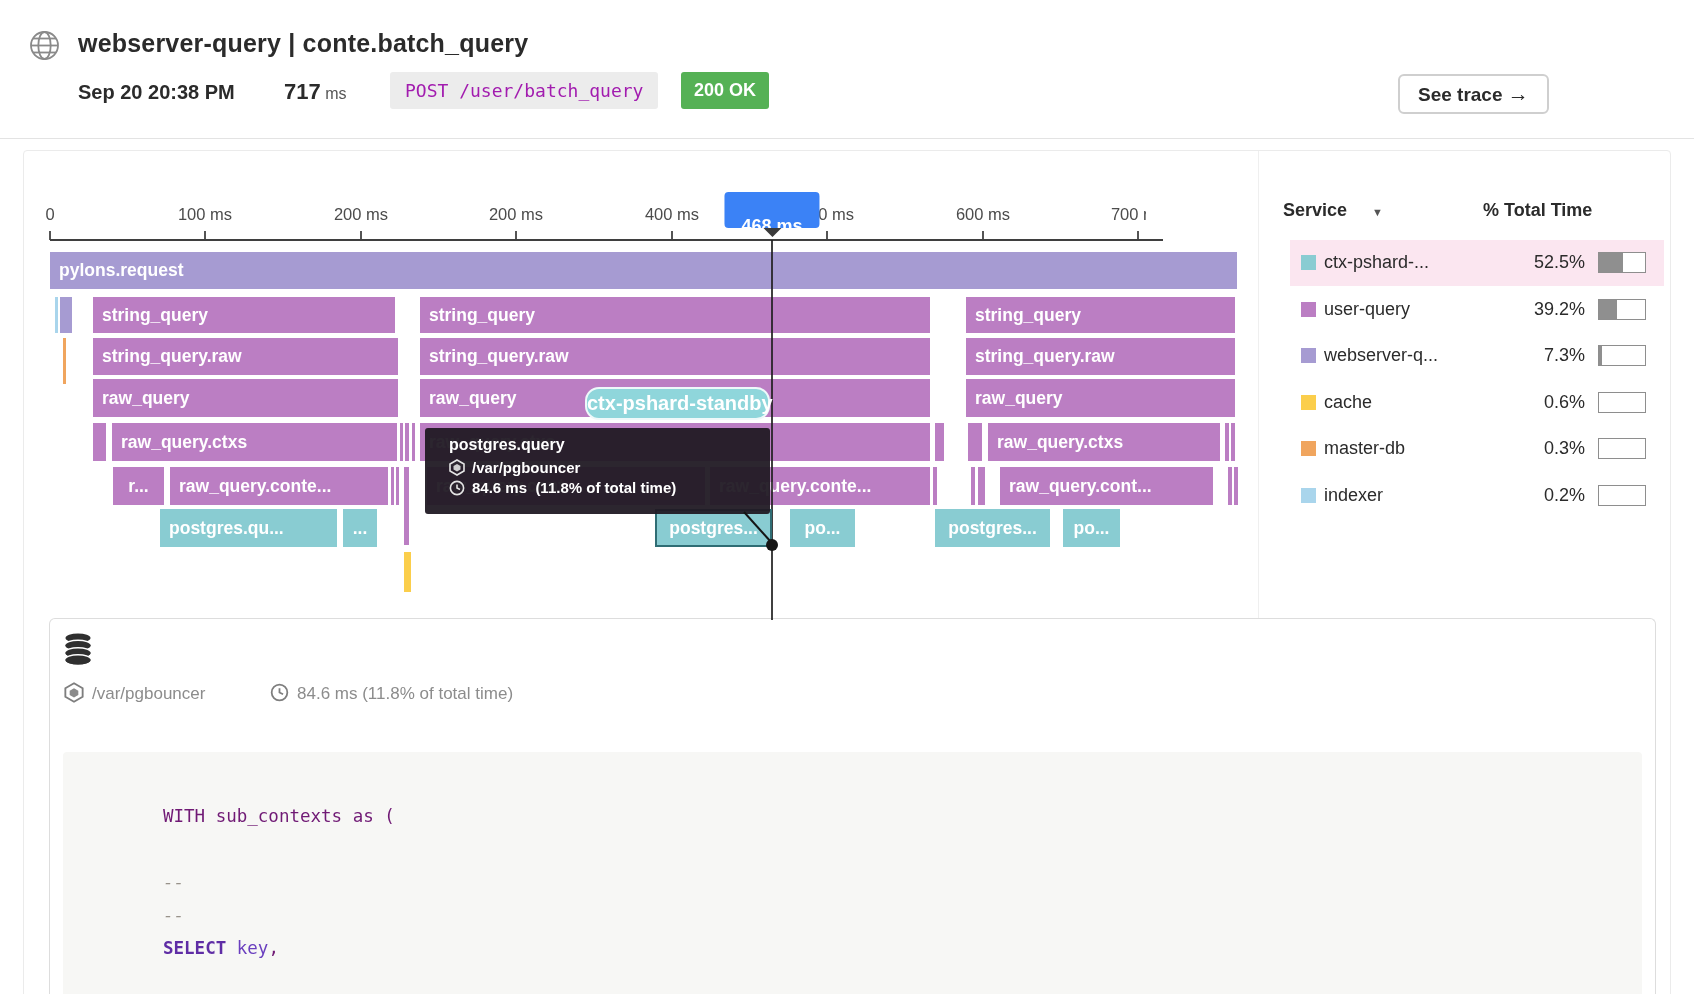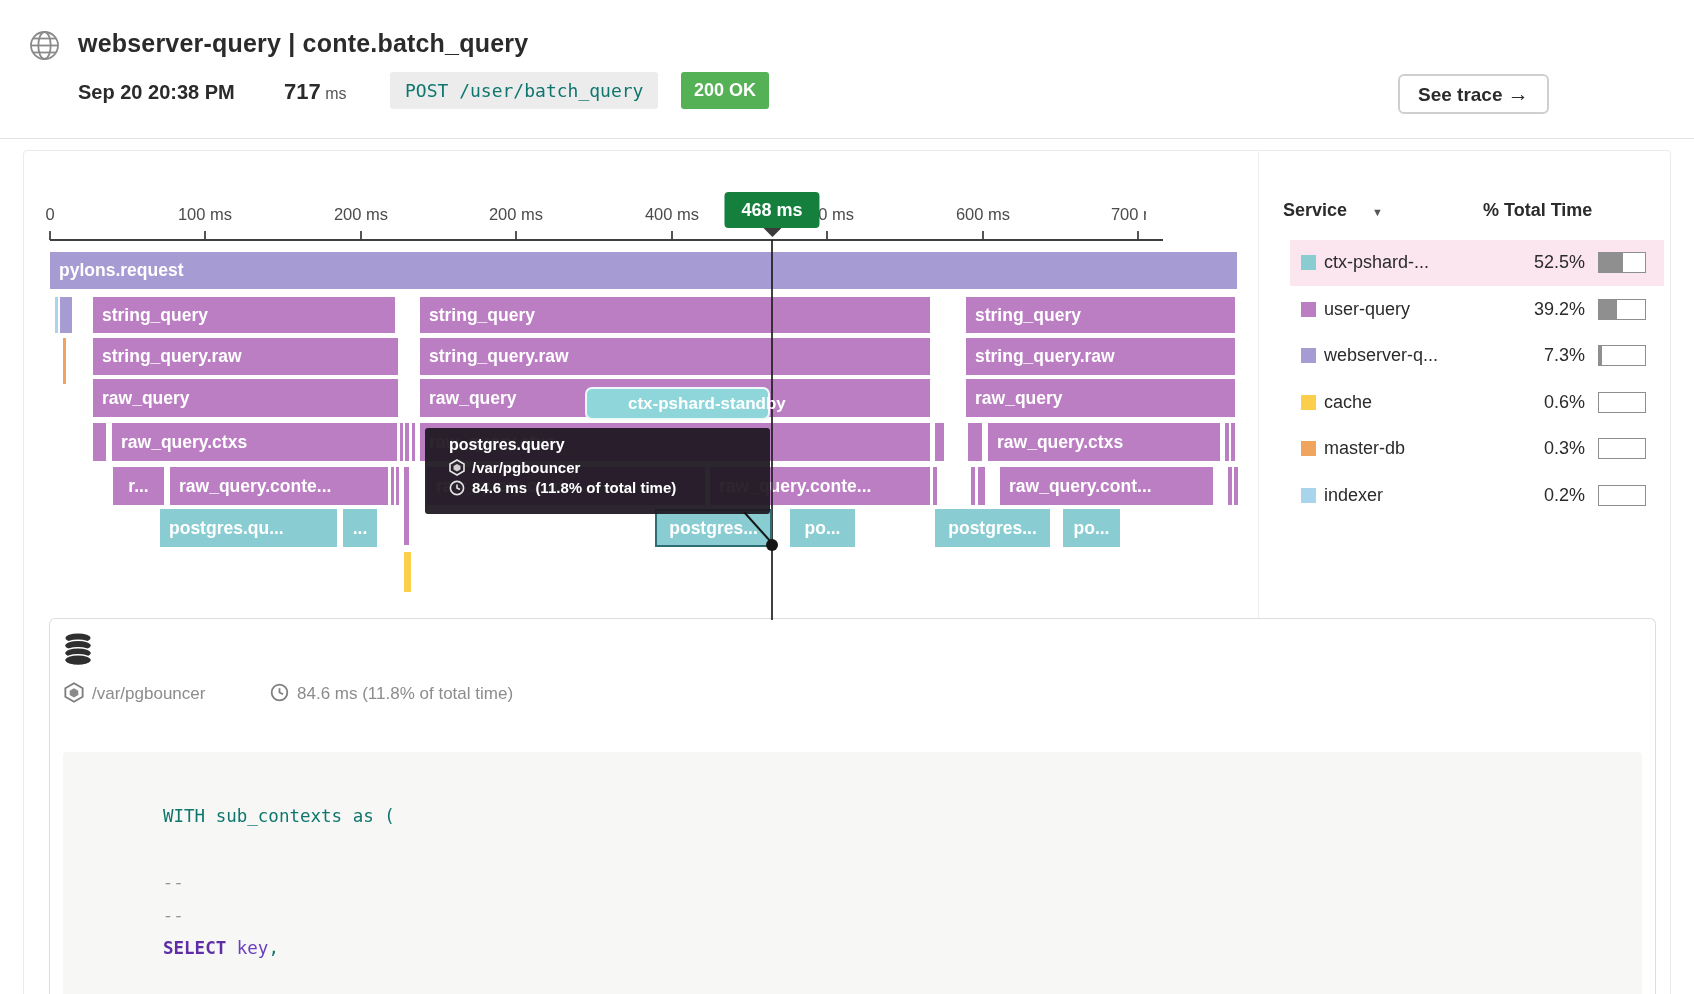--- a/index.html
+++ b/index.html
@@ -8,21 +8,21 @@
     position:relative; width:1694px; height:994px; overflow:hidden;
     font-family:"Liberation Sans","DejaVu Sans",sans-serif; color:#2b2b2b; background:#fff;
   }
   .abs { position:absolute; }
 
   
   .page-title { font-size:25px; font-weight:bold; letter-spacing:.2px; }
   .meta-strong { font-size:20px; font-weight:bold; }
   .ms-unit { font-size:16px; font-weight:normal; color:#555; }
   .badge-request {
-    background:#ececec; color:#0f766e; font-family:"DejaVu Sans Mono","Liberation Mono",monospace;
+    background:#ececec; color:#a21caf; font-family:"DejaVu Sans Mono","Liberation Mono",monospace;
     font-size:18px; height:37px; line-height:37px; padding:0 15px; border-radius:3px; white-space:pre;
   }
   .badge-status {
     background:#55b155; color:#fff; font-weight:bold; font-size:18px;
     height:37px; line-height:37px; padding:0 13px; border-radius:3px;
   }
   .btn-see-trace {
     border:2px solid #cfcfcf; border-radius:6px; background:#fff;
     font-size:19px; font-weight:bold; color:#2b2b2b; padding:0 18px; height:40px; line-height:36px; cursor:pointer;
   }
@@ -31,22 +31,22 @@
   
   .main-card { left:23px; top:150px; width:1648px; height:860px; border:1px solid #ebebeb; border-radius:4px; background:#fff; }
   .v-divider { left:1258px; top:151px; width:1px; height:467px; background:#efefef; }
 
   
   #axis-labels { left:0; top:0; width:1146px; height:232px; overflow:hidden; position:absolute; }
   .tick-label { position:absolute; top:205px; transform:translateX(-50%); font-size:16.5px; color:#4c4c4c; white-space:nowrap; }
   .tick-mark { position:absolute; top:231px; width:2px; height:9px; background:#555; }
   .axis-line { left:50px; top:239px; width:1113px; height:2px; background:#3f3f3f; }
   #marker-badge {
-    top:192px; transform:translateX(-50%); background:#15803d; color:#fff; font-weight:bold;
-    font-size:18px; height:36px; line-height:36px; padding:0 17px; border-radius:4px; z-index:50; cursor:ew-resize;
+    top:192px; transform:translateX(-50%); background:#3b82f6; color:#fff; font-weight:bold;
+    font-size:18px; height:36px; line-height:36px; padding:16px 17px; border-radius:4px; z-index:50; cursor:ew-resize;
   }
   #marker-badge:after {
     content:""; position:absolute; left:50%; bottom:-9px; transform:translateX(-50%);
     border:9px solid transparent; border-top-color:#3b3b3b; border-bottom:none;
   }
   #marker-line { width:2px; top:240px; height:380px; background:rgba(30,30,30,.85); z-index:18; }
   #marker-dot { width:12px; height:12px; border-radius:50%; background:#151515; z-index:40; }
   #marker-diag { width:40px; height:2px; background:#151515; transform:rotate(48deg); transform-origin:0 50%; z-index:40; }
 
   
@@ -54,22 +54,22 @@
   .bar span {
     display:block; color:#fff; font-weight:bold; font-size:17.5px; padding:0 9px;
     white-space:nowrap; overflow:hidden; line-height:inherit;
   }
   .bar.ctr span { text-align:center; padding:0 3px; }
   .bar.hl { border:2px solid #2f6d74; z-index:19; }
 
   
   #hover-label {
     left:585px; top:387px; width:185px; height:33px; line-height:29px; text-align:center;
-    background:#8fd6db; border:2px solid rgba(255,255,255,.85); border-radius:7px;
-    color:#fff; font-weight:bold; font-size:17px; z-index:30; white-space:nowrap;padding-left:41px;
+    background:#8fd6db; border:2px solid rgba(255,255,255,.85); border-radius:14px;
+    color:#fff; font-weight:bold; font-size:20px; z-index:30; white-space:nowrap;
   }
   #tooltip {
     left:425px; top:428px; width:345px; height:86px; background:rgba(33,26,36,.95);
     border-radius:3px; z-index:35; padding:8px 24px; color:#fff;
   }
   .tt-title { font-size:16px; font-weight:bold; margin-bottom:5px; }
   .tt-row { display:flex; align-items:center; gap:7px; font-size:15px; font-weight:bold; margin-top:3px; }
   .tt-row .txt { white-space:pre; }
 
   
@@ -87,21 +87,21 @@
   .detail-card { left:49px; top:618px; width:1607px; height:380px; border:1px solid #ddd; border-bottom:none;
     border-radius:6px 6px 0 0; background:#fff; }
   .detail-title { font-size:22px; font-weight:bold; }
   .detail-sub { font-size:17px; color:#8c8c8c; }
   .sql-block { left:63px; top:752px; width:1579px; height:246px; background:#f7f7f5; border-radius:4px 4px 0 0; }
   #sql-code { left:163px; top:800px; font-family:"DejaVu Sans Mono","Liberation Mono",monospace; font-size:17.5px; line-height:33px; color:#3c3c3c; }
   #sql-code .line { white-space:pre; min-height:33px; }
   #sql-code .comment { color:#98928a; font-style:italic; }
   #sql-code .kw { color:#5f2da5; font-weight:bold; }
   #sql-code .ident { color:#6a3fbf; }
-  #sql-code .plain { color:#0f766e;margin-top:8px; }
+  #sql-code .plain { color:#701a75;margin-top:8px; }
 
   svg { display:block; }
 </style>
 </head>
 <body>
 
 <div id="page">
 
   <span class="abs" style="left:29px;top:30px;">
     <svg width="31" height="31" viewBox="0 0 31 31" fill="none" stroke="#8a8a8a" stroke-width="1.8">

